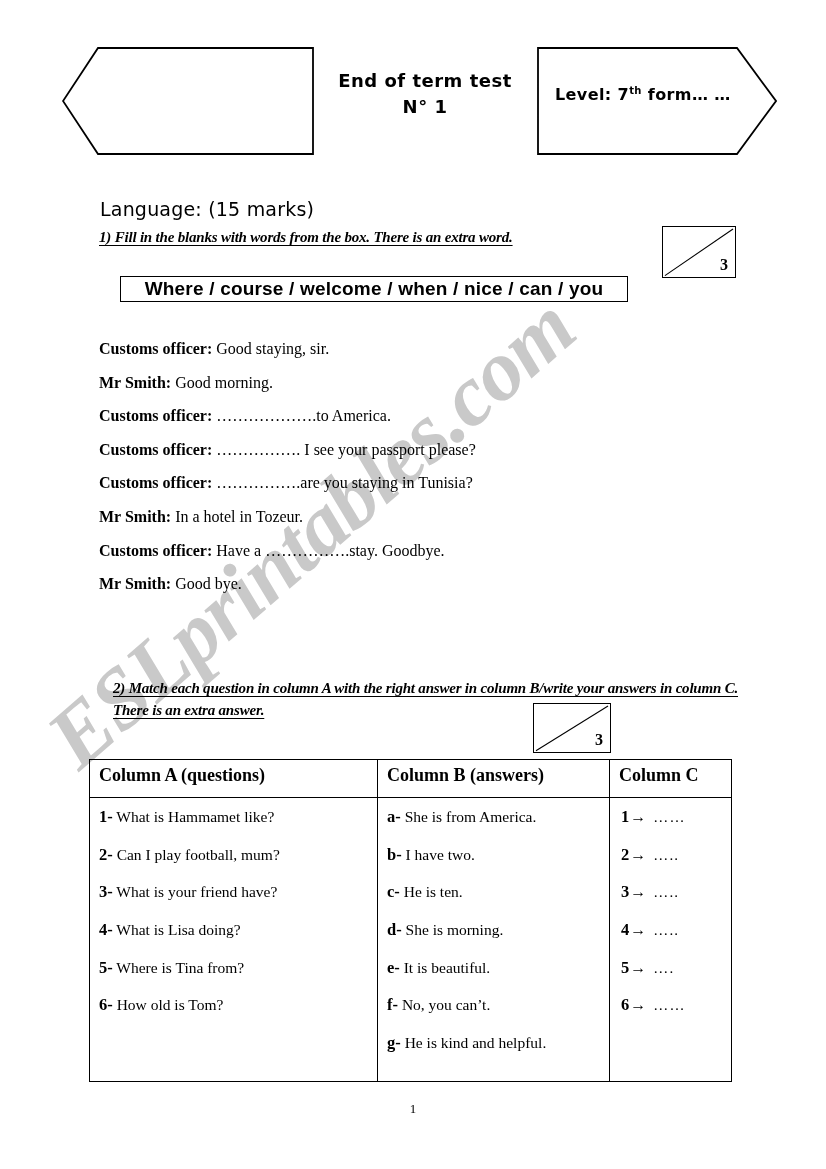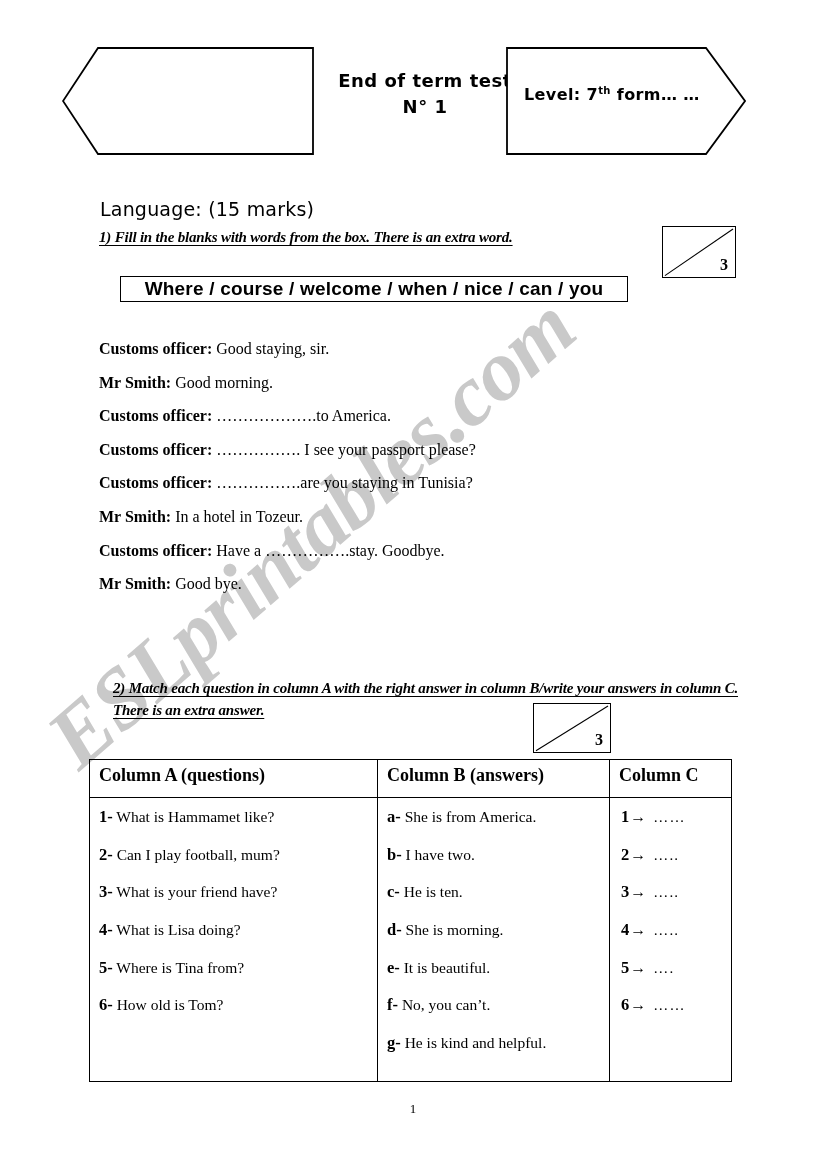--- a/index.html
+++ b/index.html
@@ -88,21 +88,21 @@
     text-align: center;
     font-family: "DejaVu Sans", sans-serif;
     font-size: 18px;
     font-weight: bold;
     line-height: 1.45;
     letter-spacing: 0.5px;
   }
 
   .banner-right {
     position: absolute;
-    left: 506px;
+    left: 537px;
     top: 47px;
     width: 240px;
     height: 91px;
   }
   .banner-right .shape { position: absolute; inset: 0; }
   .banner-right .content {
     position: absolute;
     left: 18px;
     top: 38px;
     font-family: "DejaVu Sans", sans-serif;

